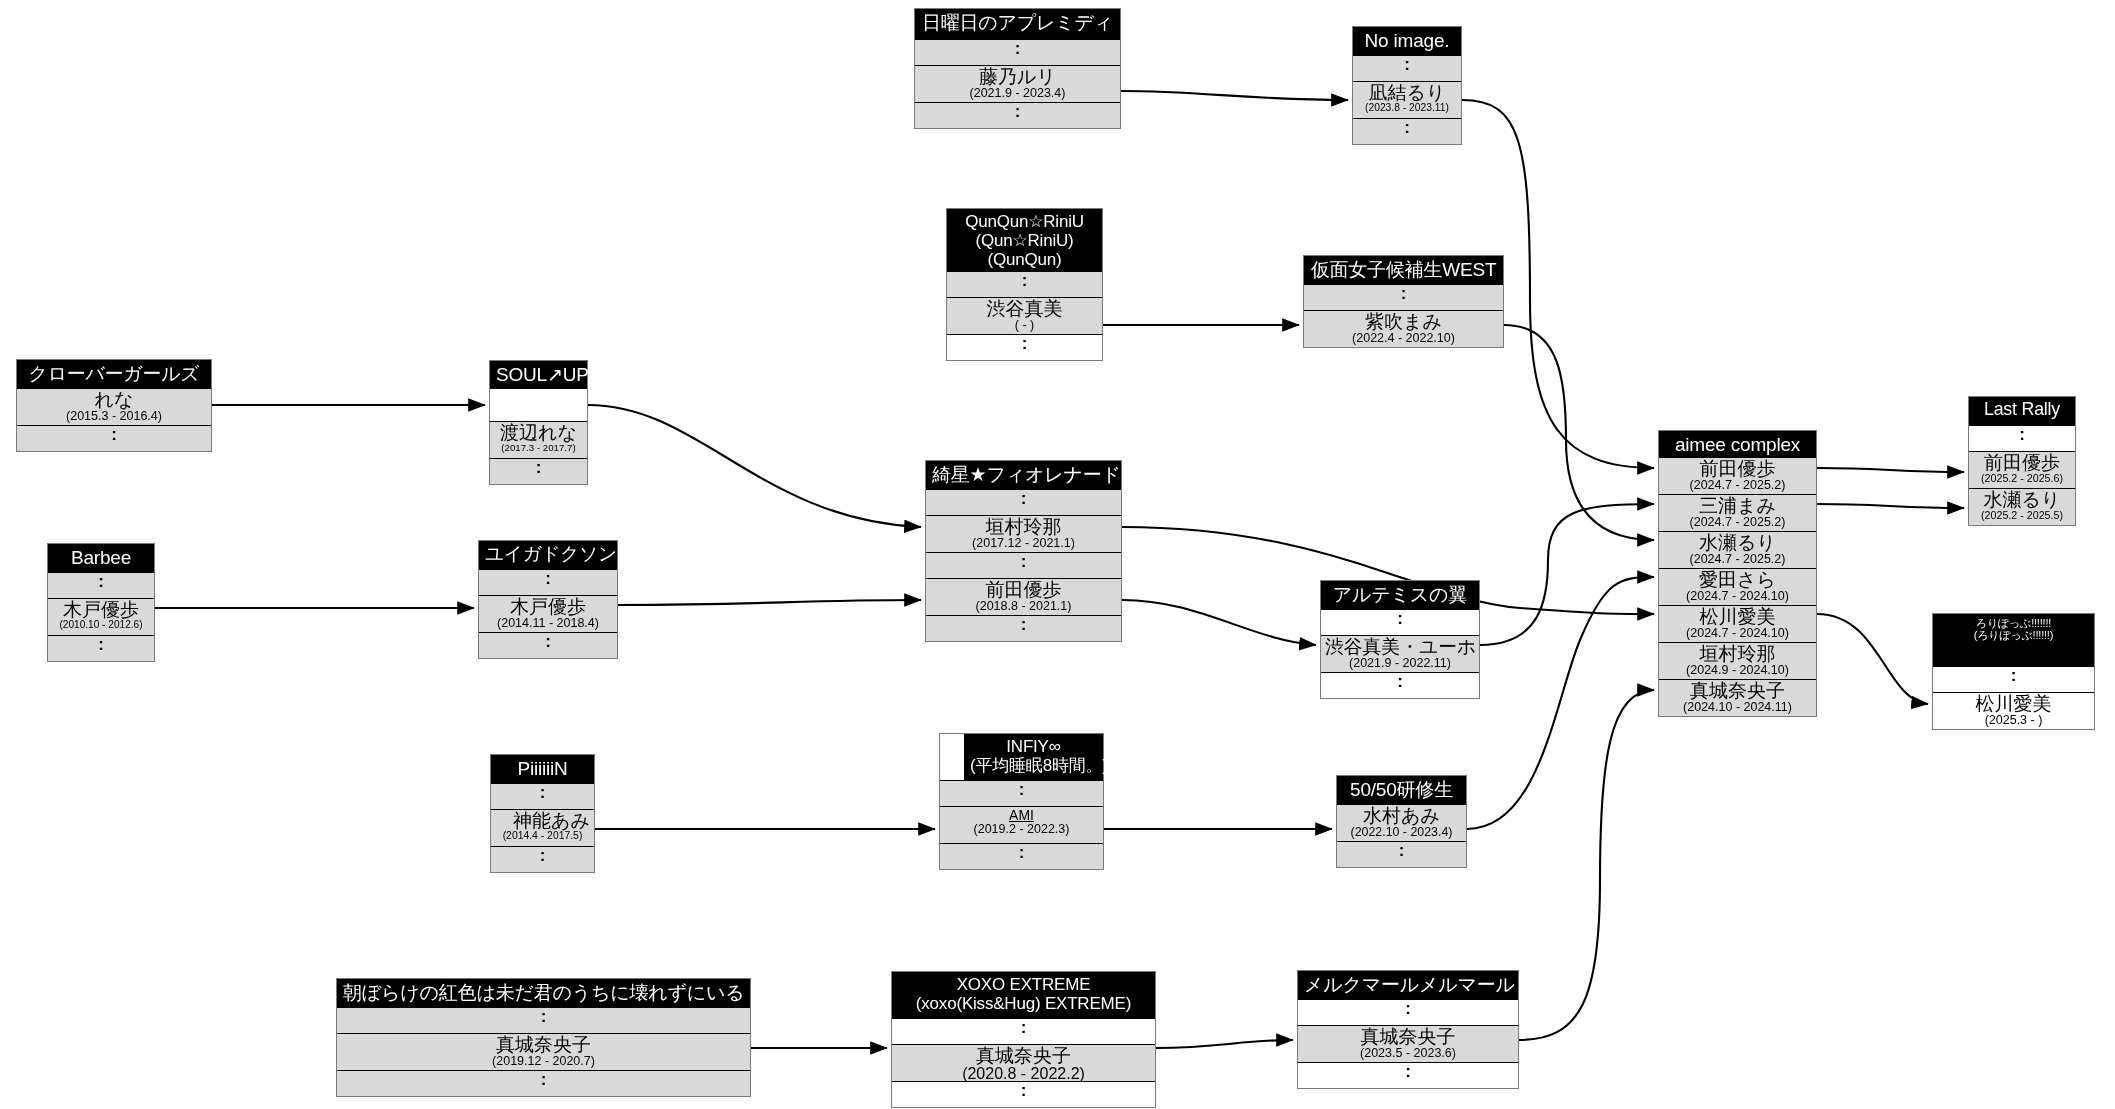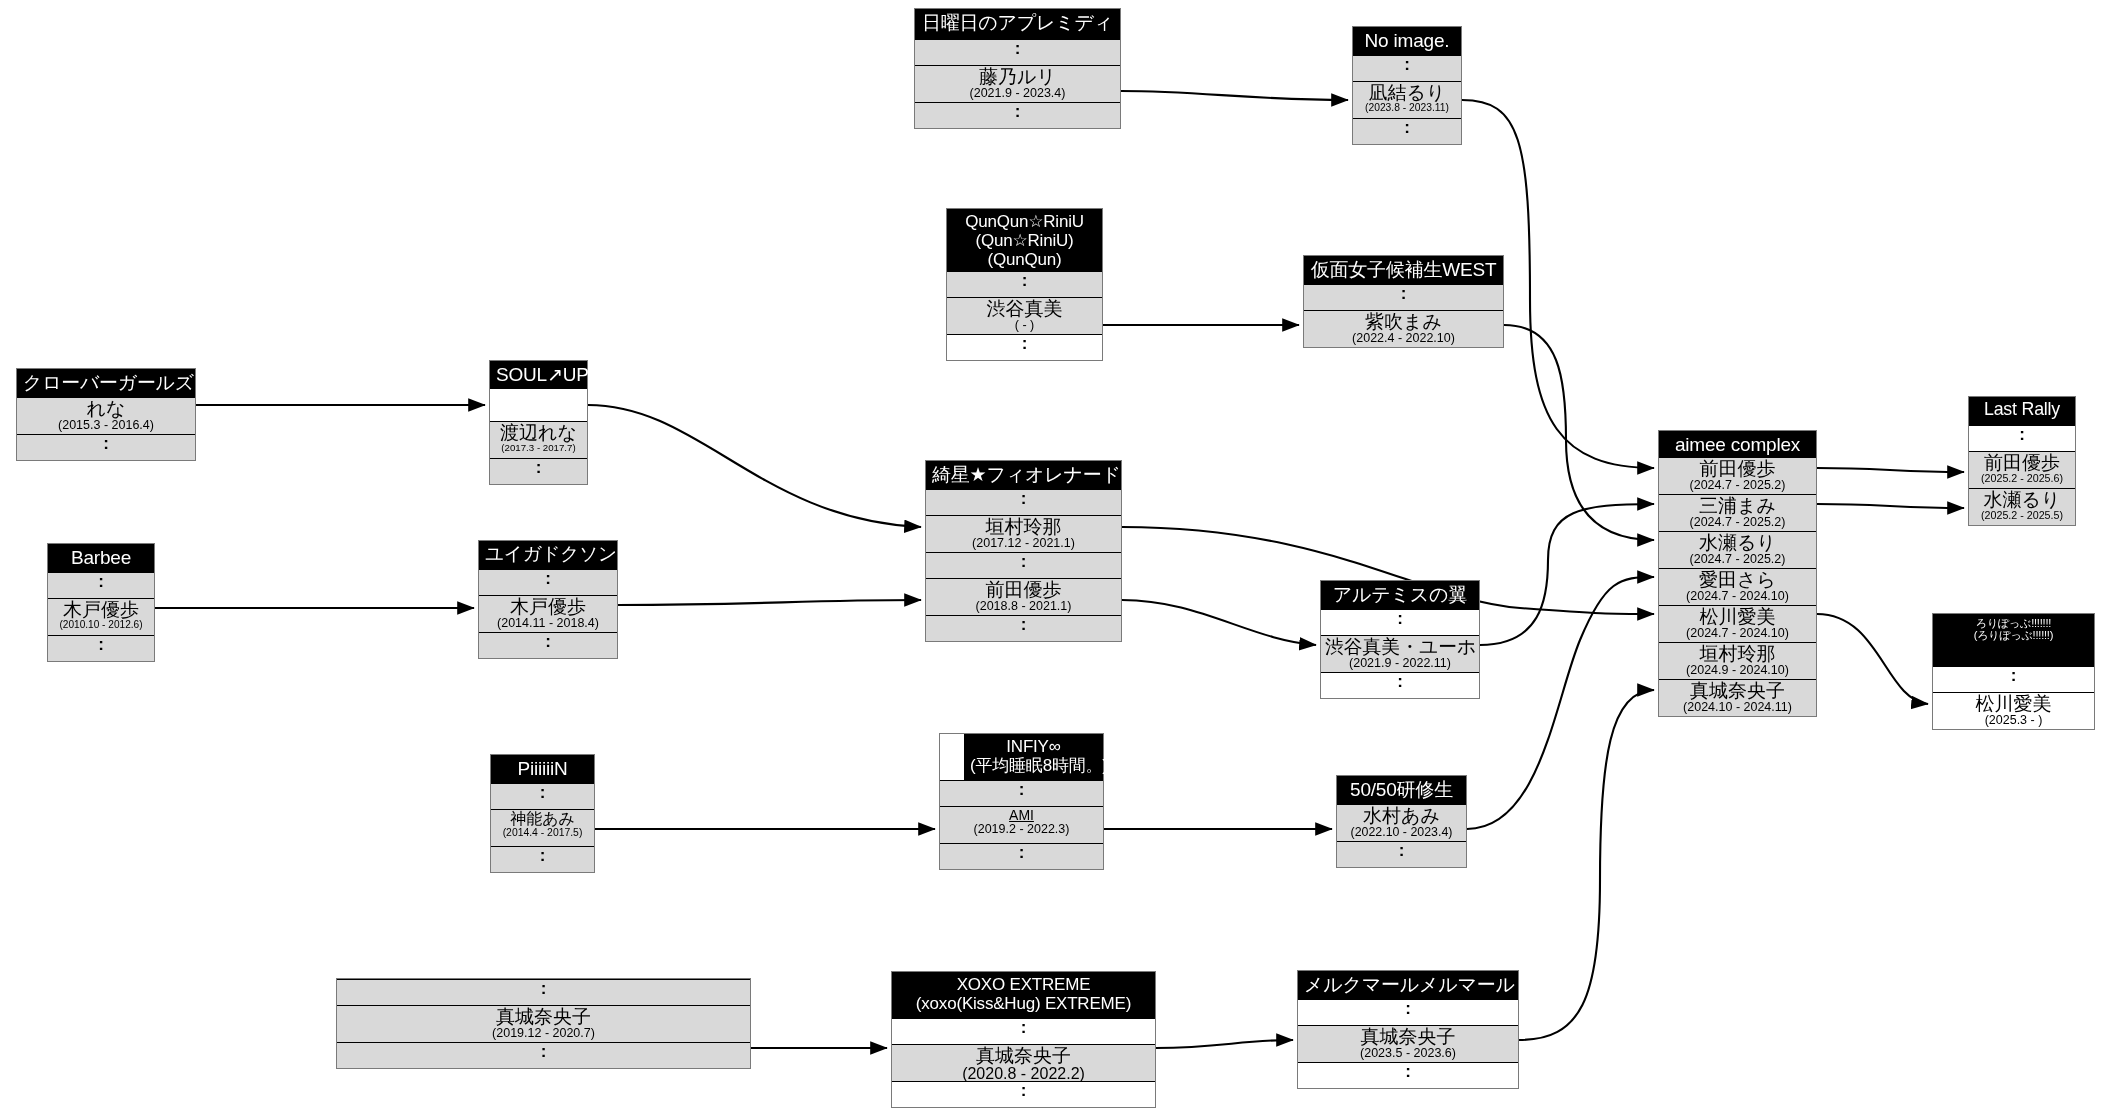--- a/index.html
+++ b/index.html
@@ -178,21 +178,21 @@
         <div class="node-rows">
           <div class="row gray dots" style="height: 26px;">
             <span class="glyph">:</span>
           </div>
           <div class="row gray" style="height: 37px;">
             <span class="rname" style="font-size: 19px;">紫吹まみ</span>
             <span class="rdate" style="font-size: 12.5px;">(2022.4 - 2022.10)</span>
           </div>
         </div>
       </div>
-      <div class="node" style="left: 16px; top: 359px; width: 180px; margin-top: 9px;">
+      <div class="node" style="left: 16px; top: 359px; width: 196px;">
         <div class="node-title" style="height: 28px; font-size: 18.9px;">
           <div>クローバーガールズ</div>
         </div>
         <div class="node-rows">
           <div class="row gray" style="height: 37px;">
             <span class="rname" style="font-size: 19px;">れな</span>
             <span class="rdate" style="font-size: 12.5px;">(2015.3 - 2016.4)</span>
           </div>
           <div class="row gray dots" style="height: 26px;">
             <span class="glyph">:</span>
@@ -358,21 +358,21 @@
       </div>
       <div class="node" style="left: 490px; top: 754px; width: 105px;">
         <div class="node-title" style="height: 28px; font-size: 19px;">
           <div>PiiiiiiN</div>
         </div>
         <div class="node-rows">
           <div class="row gray dots" style="height: 26px;">
             <span class="glyph">:</span>
           </div>
           <div class="row gray" style="height: 37px;">
-            <span class="rname" style="font-size: 16px;">神能あみ</span>
+            <span class="rname" style="font-size: 19px; text-align: right;">神能あみ</span>
             <span class="rdate" style="font-size: 10.4px;">(2014.4 - 2017.5)</span>
           </div>
           <div class="row gray dots" style="height: 26px;">
             <span class="glyph">:</span>
           </div>
         </div>
       </div>
       <div class="node" style="left: 939px; top: 733px; width: 165px;">
         <div class="node-title" style="height: 46px; font-size: 17px; margin-left: 24px;">
           <div>INFIY∞</div>
@@ -399,20 +399,23 @@
           <div class="row gray" style="height: 37px;">
             <span class="rname" style="font-size: 19px;">水村あみ</span>
             <span class="rdate" style="font-size: 12.4px;">(2022.10 - 2023.4)</span>
           </div>
           <div class="row gray dots" style="height: 26px;">
             <span class="glyph">:</span>
           </div>
         </div>
       </div>
       <div class="node" style="left: 336px; top: 978px; width: 415px;">
+        <div class="node-title" style="height: 28px; font-size: 19px;">
+          <div>朝ぼらけの紅色は未だ君のうちに壊れずにいる</div>
+        </div>
         <div class="node-rows">
           <div class="row gray dots" style="height: 26px;">
             <span class="glyph">:</span>
           </div>
           <div class="row gray" style="height: 37px;">
             <span class="rname" style="font-size: 19px;">真城奈央子</span>
             <span class="rdate" style="font-size: 12.5px;">(2019.12 - 2020.7)</span>
           </div>
           <div class="row gray dots" style="height: 26px;">
             <span class="glyph">:</span>

